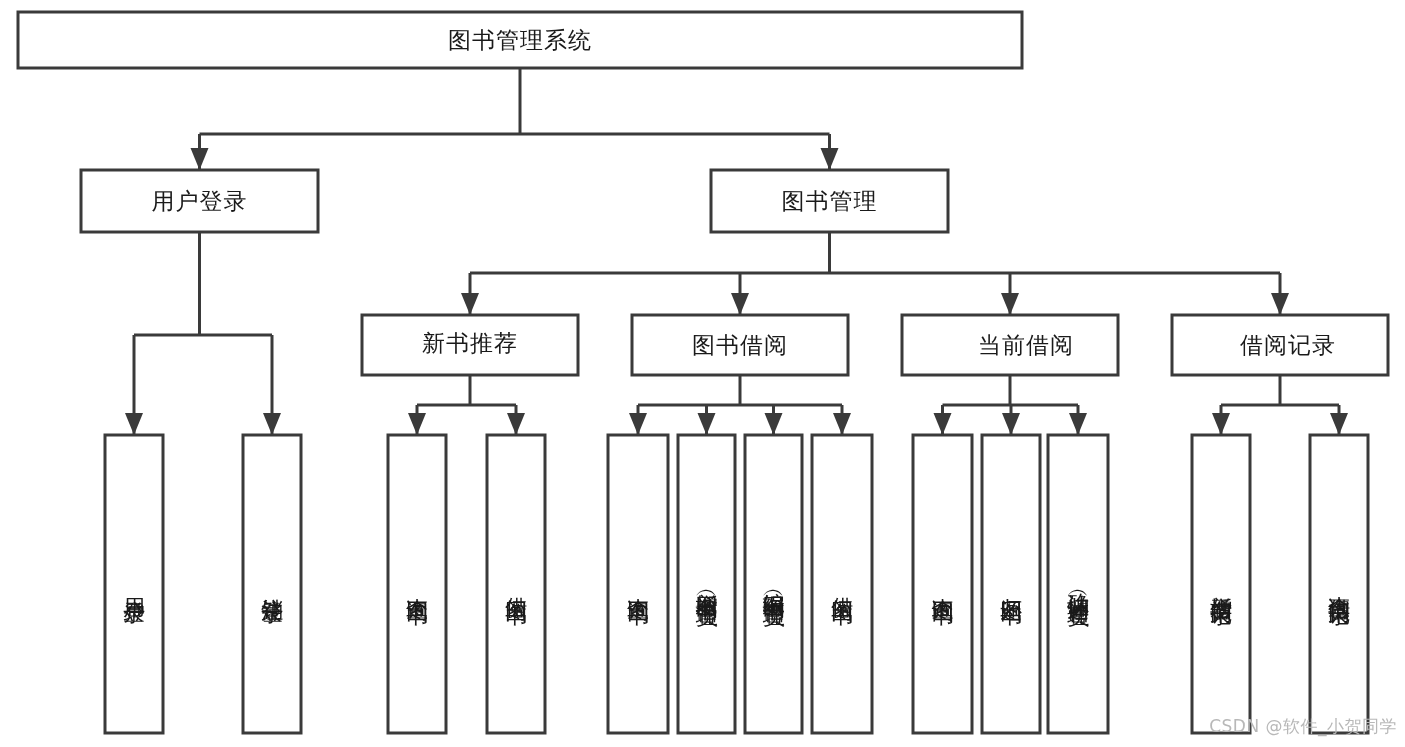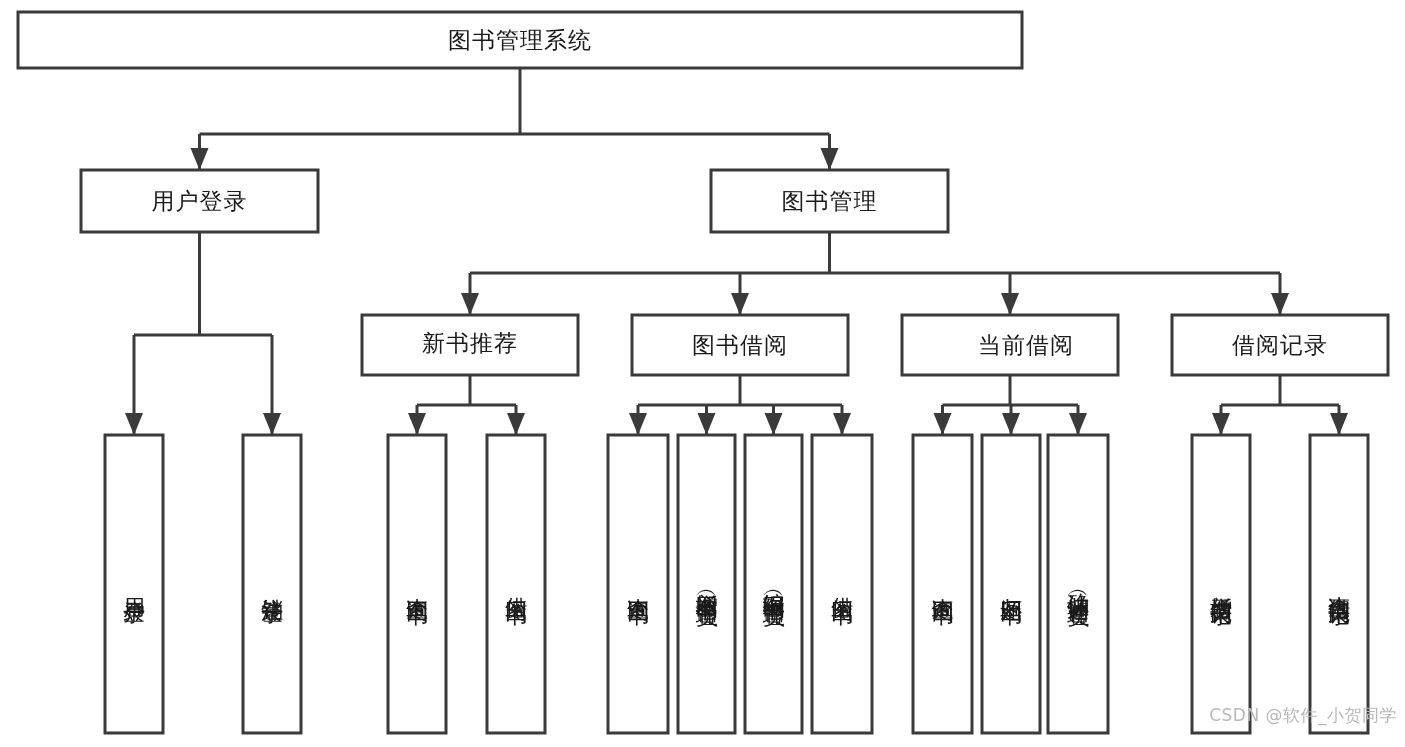--- a/index.html
+++ b/index.html
@@ -36,21 +36,21 @@
     justify-content:center;
     font-size:23px;
     color:#1a1a1a;
     white-space:nowrap;
     pointer-events:none;
     letter-spacing:1px;
   }
   .watermark{
     position:absolute;
     right:8px;
-    bottom:20px;
+    bottom:9px;
     font-size:17px;
     color:#b8b8b8;
     letter-spacing:0.5px;
     font-family:"DejaVu Sans","Liberation Sans",sans-serif;
     user-select:none;
     margin-top:11px;
   }
 </style>
 </head>
 <body>
@@ -134,21 +134,21 @@
         <rect x="1310" y="435" width="58" height="298" class="node-rect"></rect>
       </g>
   </svg>
   <div id="labels-layer">
       <div class="hlabel-wrap" style="left: 18px; top: 12px; width: 1004px; height: 56px;">图书管理系统</div>
       <div class="hlabel-wrap" style="left: 81px; top: 170px; width: 237px; height: 62px;">用户登录</div>
       <div class="hlabel-wrap" style="left: 711px; top: 170px; width: 237px; height: 62px;">图书管理</div>
       <div class="hlabel-wrap" style="left: 362px; top: 315px; width: 216px; height: 56px;">新书推荐</div>
       <div class="hlabel-wrap" style="left: 632px; top: 315px; width: 216px; height: 60px; text-align: right;">图书借阅</div>
       <div class="hlabel-wrap" style="left: 902px; top: 315px; width: 216px; height: 60px; margin-left: 16px;">当前借阅</div>
-      <div class="hlabel-wrap" style="left: 1172px; top: 315px; width: 216px; height: 60px;">借阅记录</div>
+      <div class="hlabel-wrap" style="left: 1172px; top: 315px; width: 216px; height: 60px; padding-left: 8px;">借阅记录</div>
       <div class="vlabel-wrap" style="left: 105px; top: 435px; width: 58px; height: 298px;">用户登录</div>
       <div class="vlabel-wrap" style="left: 243px; top: 435px; width: 58px; height: 298px;">注销登录</div>
       <div class="vlabel-wrap" style="left: 388px; top: 435px; width: 58px; height: 298px;">查询图书</div>
       <div class="vlabel-wrap" style="left: 487px; top: 435px; width: 58px; height: 298px;">借阅图书</div>
       <div class="vlabel-wrap" style="left: 608px; top: 435px; width: 60px; height: 298px;">查询图书</div>
       <div class="vlabel-wrap" style="left: 678px; top: 435px; width: 57px; height: 298px;">新增图书（管理员）</div>
       <div class="vlabel-wrap" style="left: 745px; top: 435px; width: 57px; height: 298px;">编辑图书（管理员）</div>
       <div class="vlabel-wrap" style="left: 812px; top: 435px; width: 60px; height: 298px;">借阅图书</div>
       <div class="vlabel-wrap" style="left: 913px; top: 435px; width: 59px; height: 298px;">查询图书</div>
       <div class="vlabel-wrap" style="left: 982px; top: 435px; width: 58px; height: 298px;">归还图书</div>

